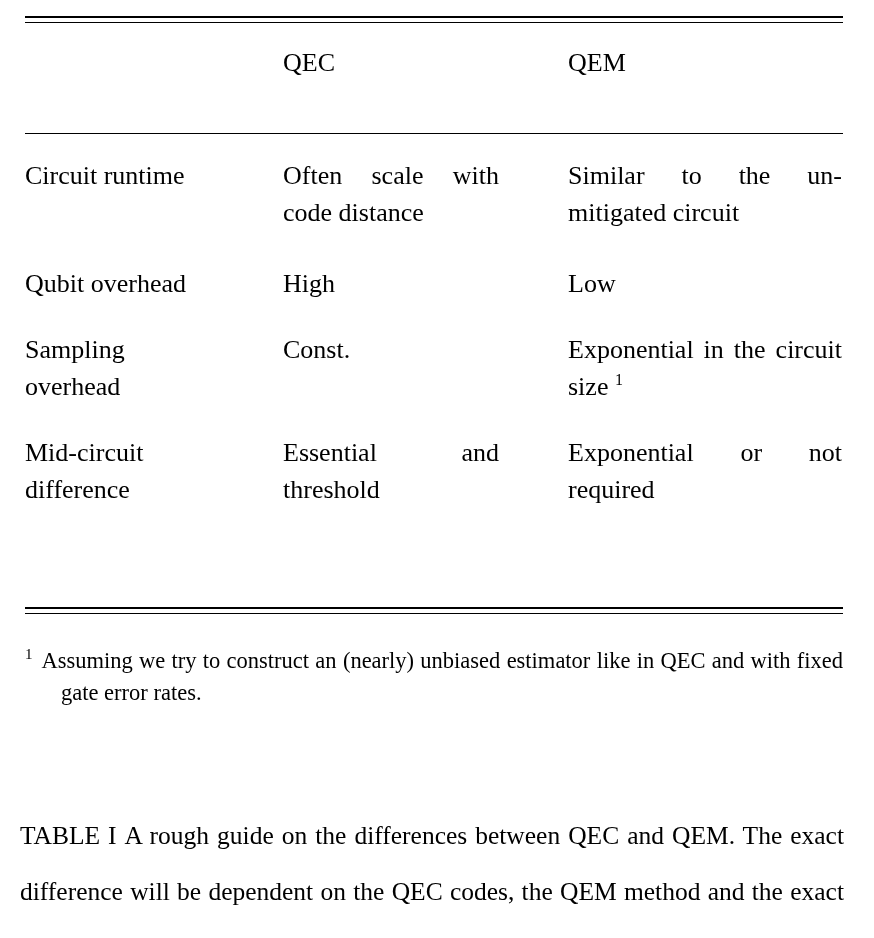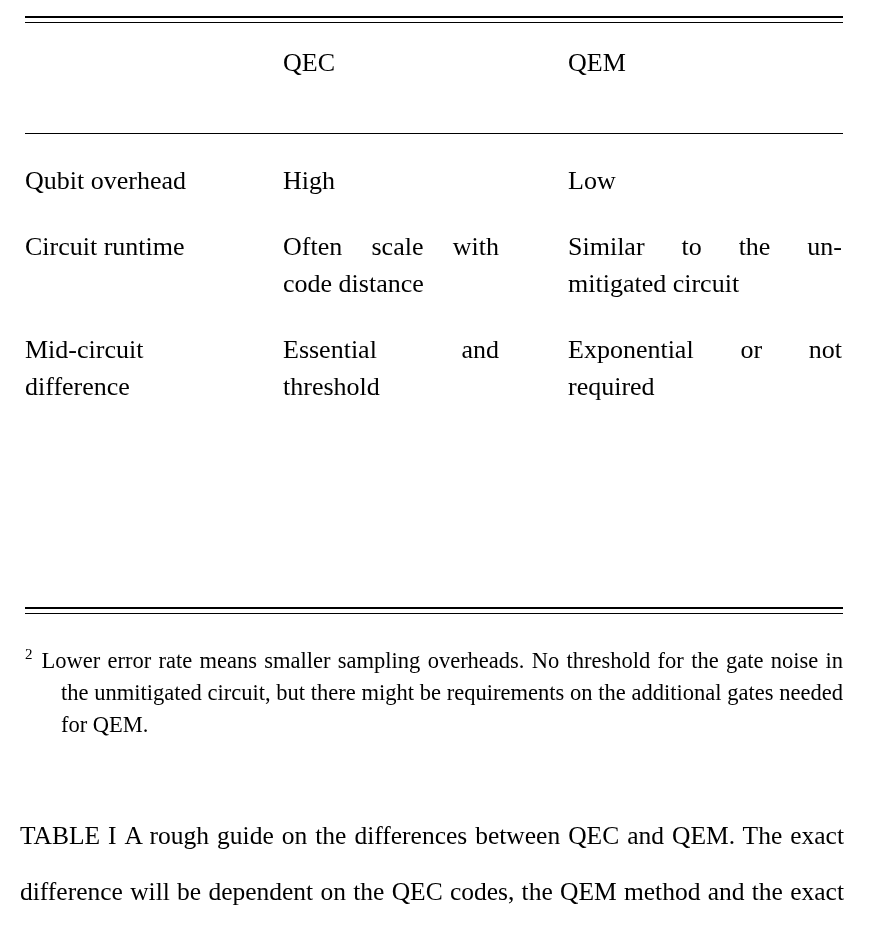--- a/index.html
+++ b/index.html
@@ -169,62 +169,73 @@
             <span class="cellbox c1box"></span>
           </td>
           <td>
             <span class="cellbox">QEC</span>
           </td>
           <td>
             <span class="cellbox">QEM</span>
           </td>
         </tr>
 
+        <tr class="body-row" id="row-1">
+          <td>
+            <span class="cellbox c1box">Circuit runtime</span>
+          </td>
+          <td>
+            <span class="cellbox c2box">Often scale with code distance</span>
+          </td>
+          <td>
+            <span class="cellbox c3box"><span>Similar to the un-mitigated circuit</span></span>
+          </td>
+        </tr>
+
         <tr class="body-row" id="row-0">
           <td>
             <span class="cellbox c1box">Qubit overhead</span>
           </td>
           <td>
             <span class="cellbox c2box">High</span>
           </td>
           <td>
             <span class="cellbox c3box"><span>Low</span></span>
           </td>
         </tr>
 
-        <tr class="body-row" id="row-1">
-          <td>
-            <span class="cellbox c1box">Circuit runtime</span>
-          </td>
-          <td>
-            <span class="cellbox c2box">Often scale with code distance</span>
-          </td>
-          <td>
-            <span class="cellbox c3box"><span>Similar to the un-mitigated circuit</span></span>
-          </td>
-        </tr>
-
+        <tr class="body-row" id="row-2">
+          <td>
+            <span class="cellbox c1box">Sampling overhead</span>
+          </td>
+          <td>
+            <span class="cellbox c2box">Const.</span>
+          </td>
+          <td>
+            <span class="cellbox c3box"><span>Exponential in the circuit size</span><span class="nb">&nbsp;<sup class="fn">1</sup></span></span>
+          </td>
+        </tr>
 
 
         <tr class="body-row" id="row-4">
           <td>
             <span class="cellbox c1box">Mid-circuit difference</span>
           </td>
           <td>
             <span class="cellbox c2box">Essential and threshold</span>
           </td>
           <td>
             <span class="cellbox c3box"><span>Exponential or not required</span></span>
           </td>
         </tr>
       </tbody>
     </table>
   </div>
 
   <div id="footnotes">
-    <p class="footnote"><sup class="fn-marker">2</sup><span>Lower error rate means smaller sampling overheads. No threshold for the gate noise in the unmitigated circuit, but there might be requirements on the additional gates needed for QEM.</span></p>
+    <p class="footnote"><sup class="fn-marker">1</sup><span>Assuming we try to construct an (nearly) unbiased estimator like in QEC and with fixed gate error rates.</span></p>
   </div>
 
   <div id="caption">
     <span class="cap-label">TABLE I</span><span>A rough guide on the differences between QEC and QEM. The exact difference will be dependent on the QEC codes, the QEM method and the exact application scenario.</span>
   </div>
 
 </div>
 
 </body></html>

